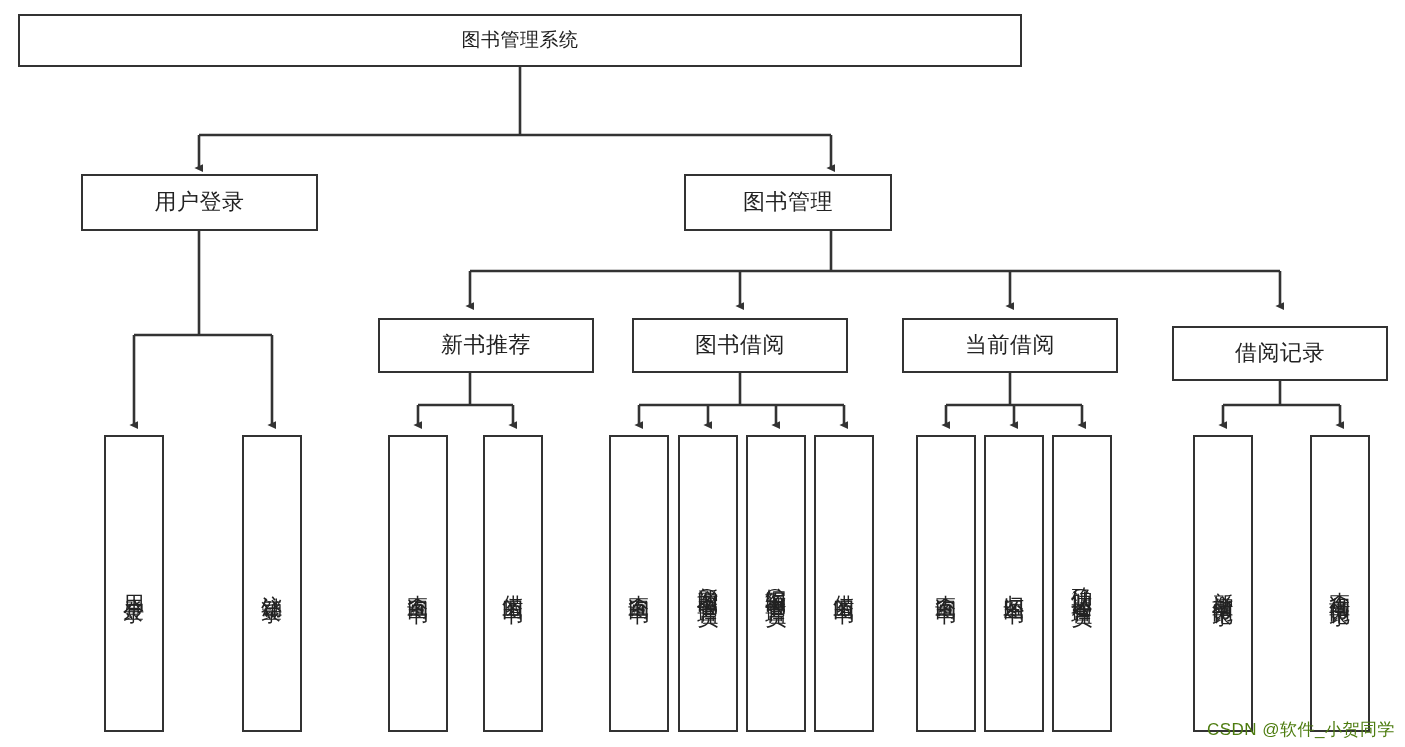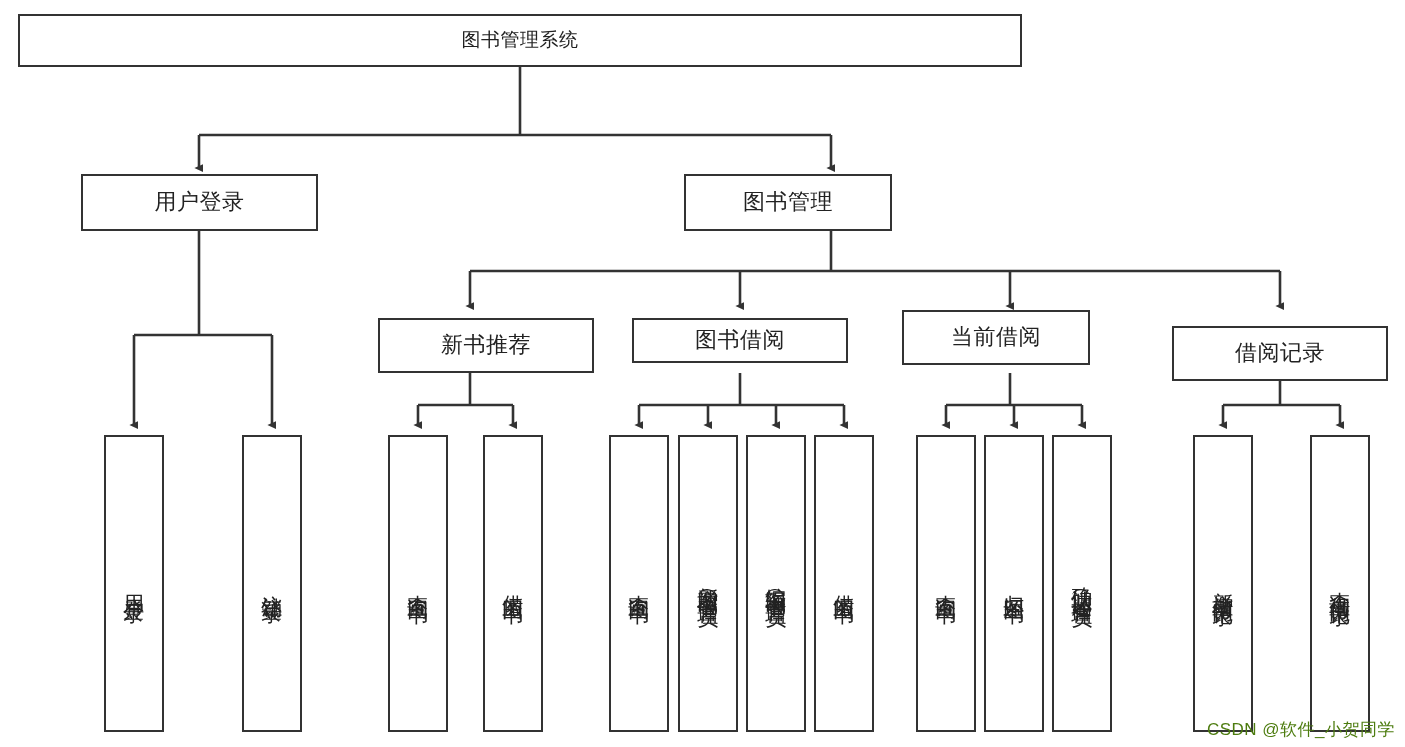--- a/index.html
+++ b/index.html
@@ -139,24 +139,24 @@
   <div class="node horizontal" style="left:81px; top:174px; width:237px; height:57px;">
     <span class="node-label">用户登录</span>
   </div>
   <div class="node horizontal" style="left:684px; top:174px; width:208px; height:57px;">
     <span class="node-label">图书管理</span>
   </div>
 
   <div class="node horizontal" style="left:362px; top:318px; width:216px; height:55px;margin-left:16px;">
     <span class="node-label">新书推荐</span>
   </div>
-  <div class="node horizontal" style="left:632px; top:318px; width:216px; height:45px;">
+  <div class="node horizontal" style="left:632px; top:318px; width:216px; height:55px;">
     <span class="node-label">图书借阅</span>
   </div>
-  <div class="node horizontal" style="left:902px; top:310px; width:188px; height:55px;">
+  <div class="node horizontal" style="left:902px; top:318px; width:216px; height:55px;">
     <span class="node-label">当前借阅</span>
   </div>
   <div class="node horizontal" style="left:1172px; top:326px; width:216px; height:55px;">
     <span class="node-label">借阅记录</span>
   </div>
 
   <div class="node leaf" style="left:104px; top:435px; width:60px; height:297px;">
     <span class="node-label">用户登录</span>
   </div>
   <div class="node leaf" style="left:242px; top:435px; width:60px; height:297px;">

